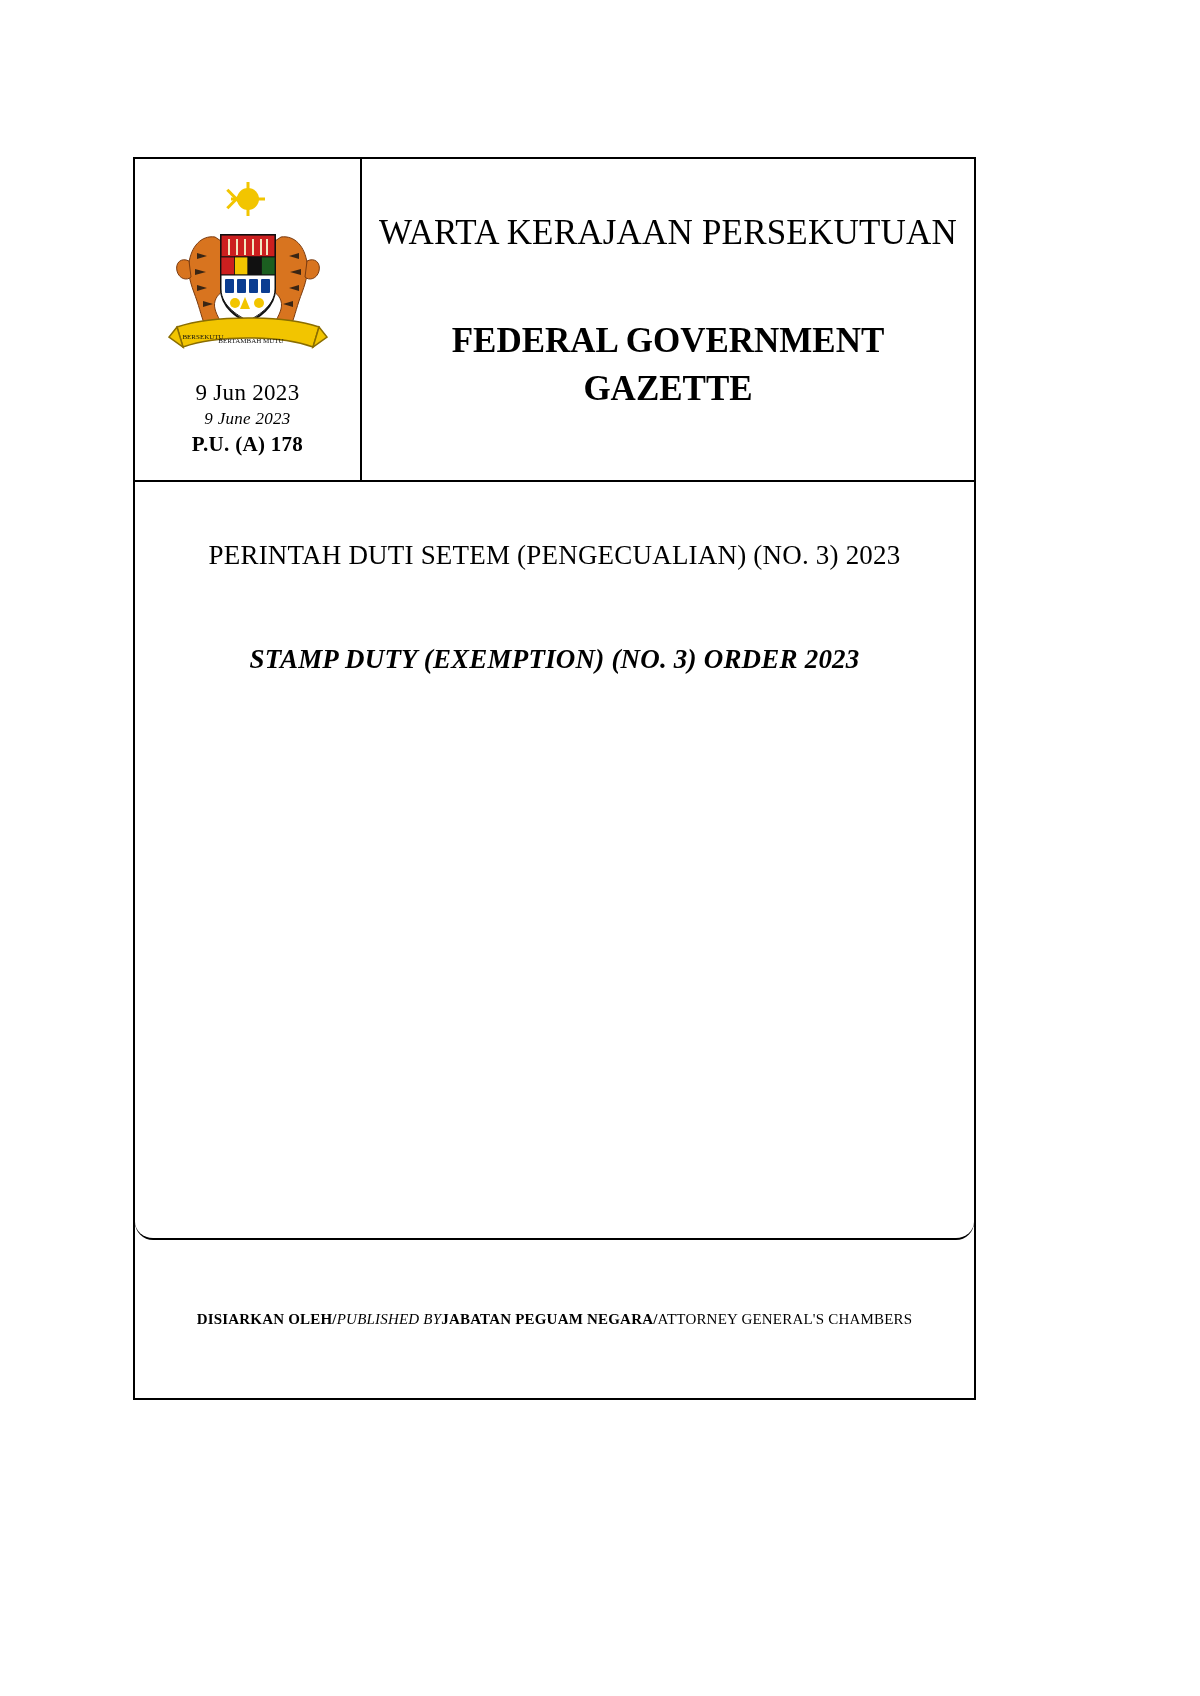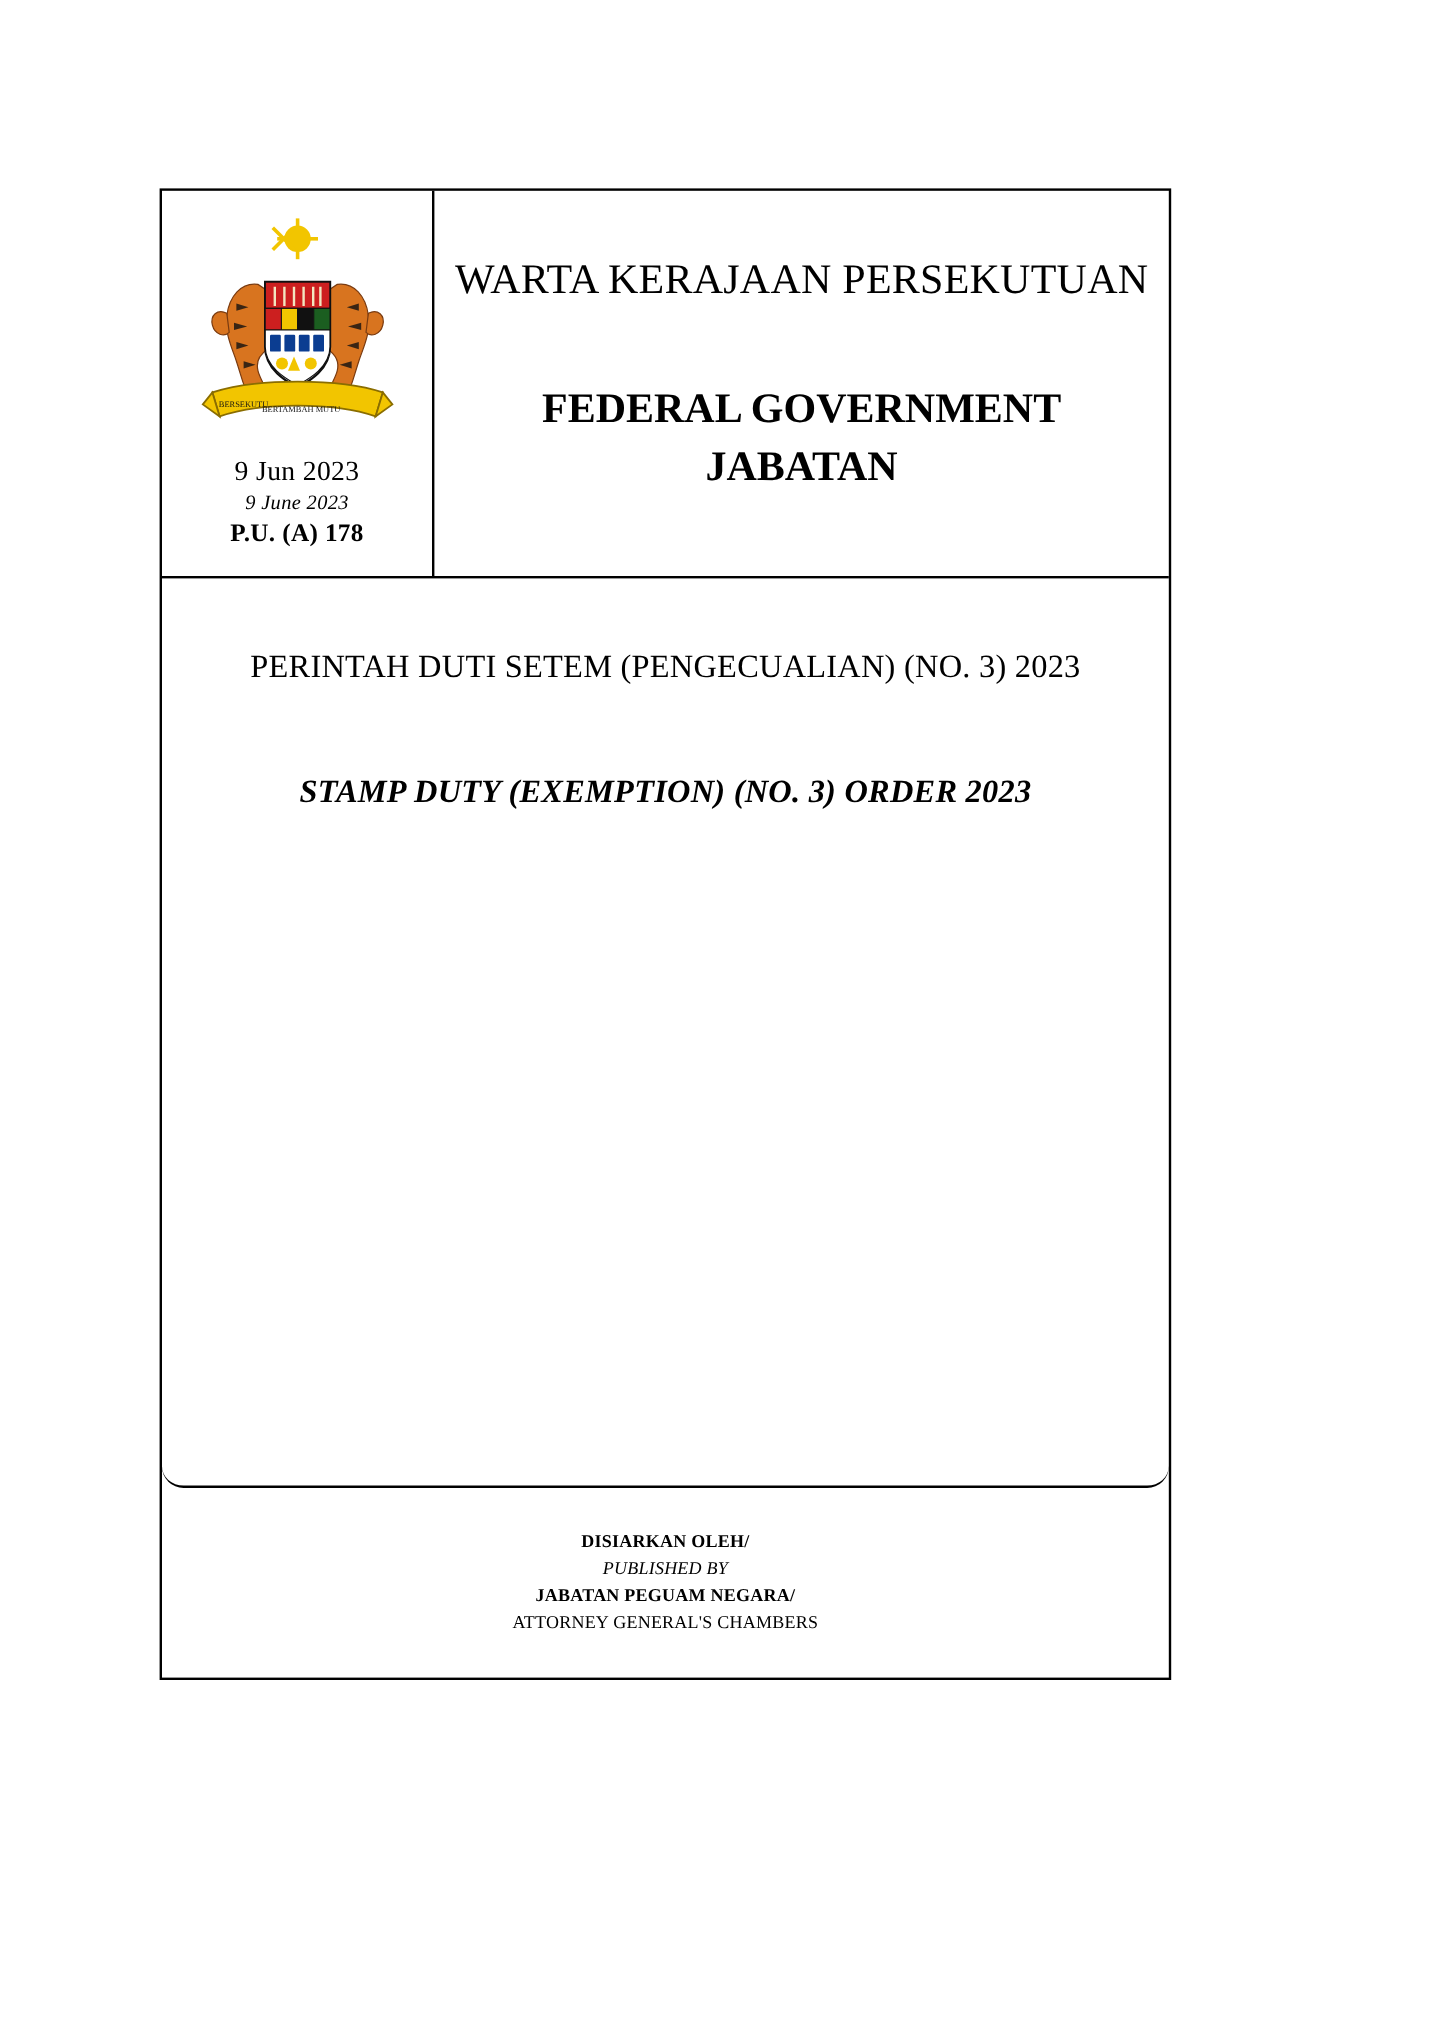--- a/index.html
+++ b/index.html
@@ -106,21 +106,21 @@
     font-size: 27px;
     font-style: italic;
     font-weight: bold;
     margin-top: 73px;
     letter-spacing: .2px;
   }
   
   .footer {
     height: 158px;
     display: flex;
-    flex-direction: column;
+    flex-direction: row;
     align-items: center;
     justify-content: center;
     text-align: left;
     line-height: 1.5;
   }
   .pub-1 { font-size: 15px; font-weight: bold; letter-spacing: .2px; }
   .pub-2 { font-size: 15px; font-style: italic; letter-spacing: .2px; }
   .pub-3 { font-size: 15px; font-weight: bold; letter-spacing: .2px; }
   .pub-4 { font-size: 15px; letter-spacing: .2px; }
 
@@ -220,21 +220,21 @@
         <div class="date-line-1">9 Jun 2023</div>
         <div class="date-line-2">9 June 2023</div>
         <div class="date-line-3">P.U. (A) 178</div>
       </div>
     </div>
 
     <div class="title-cell">
       <div class="gazette-my">WARTA KERAJAAN PERSEKUTUAN</div>
       <div class="gazette-en">
         <div>FEDERAL GOVERNMENT</div>
-        <div>JABATAN</div>
+        <div>GAZETTE</div>
       </div>
     </div>
   </div>
 
   <div class="content">
     <div class="order-my">PERINTAH DUTI SETEM (PENGECUALIAN) (NO. 3) 2023</div>
     <div class="order-en">STAMP DUTY (EXEMPTION) (NO. 3) ORDER 2023</div>
   </div>
 
   <div class="footer">

